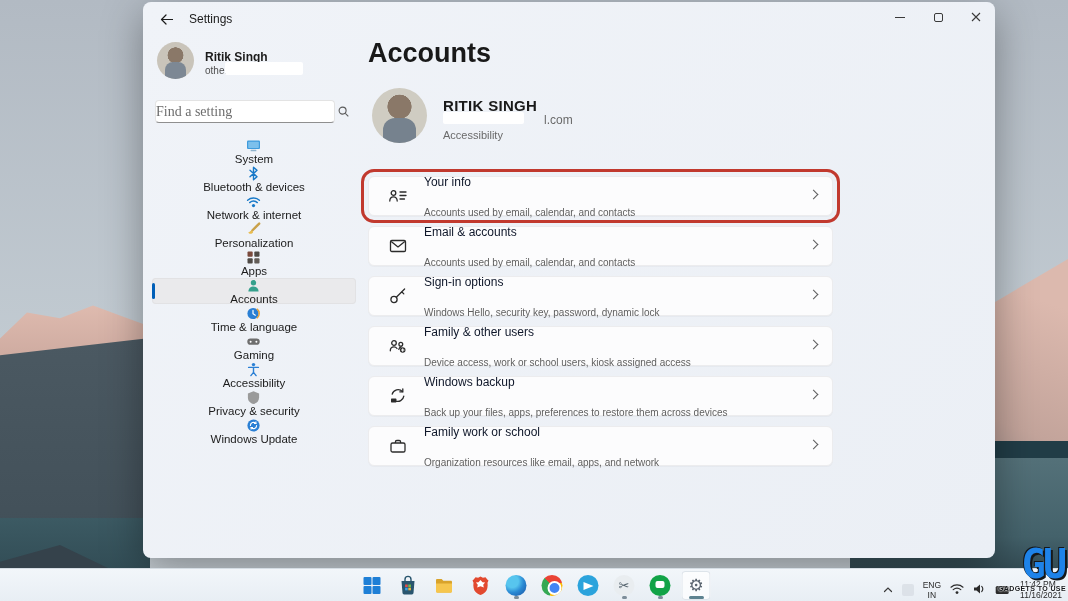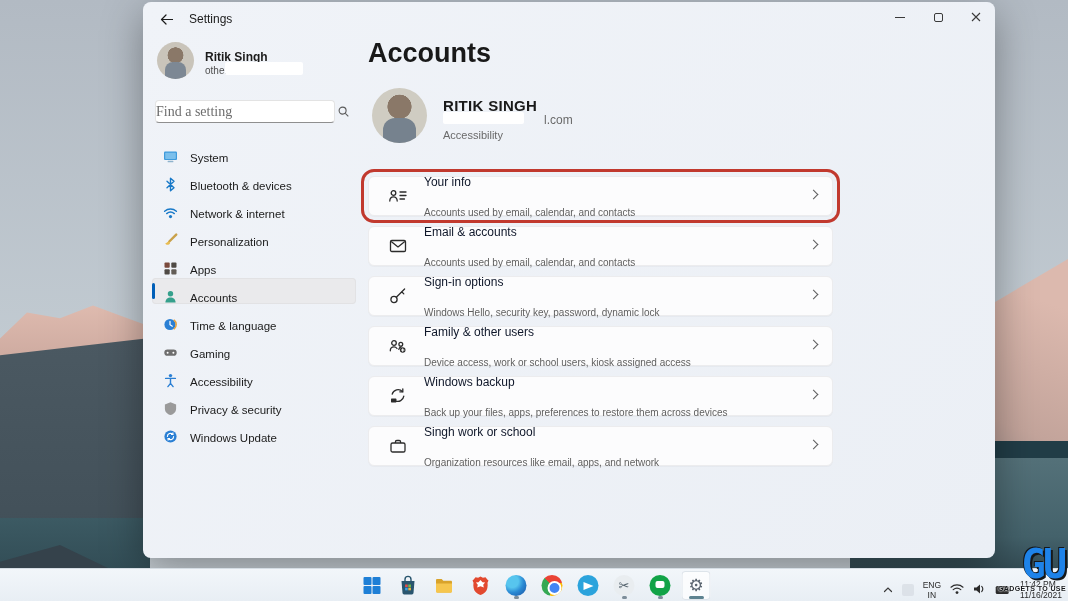--- a/index.html
+++ b/index.html
@@ -46,21 +46,21 @@
   #sb-user-name { position:absolute; left:62px; top:16px; font-size:12px; font-weight:bold; color:#1b1b1b; }
   #sb-user-email { position:absolute; left:62px; top:31px; font-size:10px; color:#4d4d4d; }
   #sb-email-blur { position:absolute; left:82px; top:28px; width:78px; height:13px; background:#fff; border-radius:2px; }
   #search-box { position:absolute; left:12px; top:66px; width:180px; height:23px; background:#fff;
     border:1px solid #e3e3e3; border-bottom:1px solid #8f8f8f; border-radius:4px; display:flex; align-items:center; }
   #search-input { flex:1; border:none; outline:none; background:transparent; font-size:14px; color:#333; padding:0 4px 0 0; font-family:Liberation Serif, serif; }
   #search-input::placeholder { color:#6d6d6d; }
   #search-icon { margin-right:7px; display:flex; }
 
   #nav { position:absolute; left:9px; top:104px; width:204px; }
-  .nav-item { position:relative; height:26px; margin-bottom:2px; display:flex; align-items:flex-end; border-radius:4px; cursor:pointer; }
+  .nav-item { position:relative; height:26px; margin-bottom:2px; display:flex; align-items:center; border-radius:4px; cursor:pointer;flex-direction:column; }
   .nav-item.selected { background:#eaeaec; box-shadow:inset 0 0 0 1px #e2e2e4; }
   .nav-accent { position:absolute; left:0; top:5px; width:3px; height:16px; border-radius:2px; background:#005fb8; }
   .nav-icon { width:15px; height:15px; margin:0 12px 0 11px; display:flex; align-items:center; justify-content:center; }
   .nav-label { font-size:11.5px; color:#1b1b1b; }
 
   
   #main { position:absolute; left:225px; top:32px; right:0; bottom:0; }
   #main-title { position:absolute; left:0; top:4px; font-size:27px; font-weight:600; color:#191919; }
   #main-avatar { position:absolute; left:4px; top:54px; width:55px; height:55px; border-radius:50%;
     background:radial-gradient(circle at 50% 34%, #8a7868 0 26%, #cfccc2 27% 100%); overflow:hidden; }
@@ -374,21 +374,21 @@
         </div>
 
         <div class="card">
           <span class="card-icon">
             <svg width="20" height="20" viewBox="0 0 20 20" fill="none" stroke="#2b2b2b" stroke-width="1.3" stroke-linejoin="round">
                 <rect x="3" y="7" width="14" height="9" rx="1.6"></rect>
                 <path d="M7.4 7V5.9c0-.8.6-1.4 1.4-1.4h2.4c.8 0 1.4.6 1.4 1.4V7"></path>
               </svg>
           </span>
           <div class="card-text">
-            <div class="card-title">Singh work or school</div>
+            <div class="card-title">Family work or school</div>
             <div class="card-desc">Organization resources like email, apps, and network</div>
           </div>
           <span class="chevron"></span>
         </div>
 
       </div>
     </div>
   </div>
 
   <div id="taskbar">

